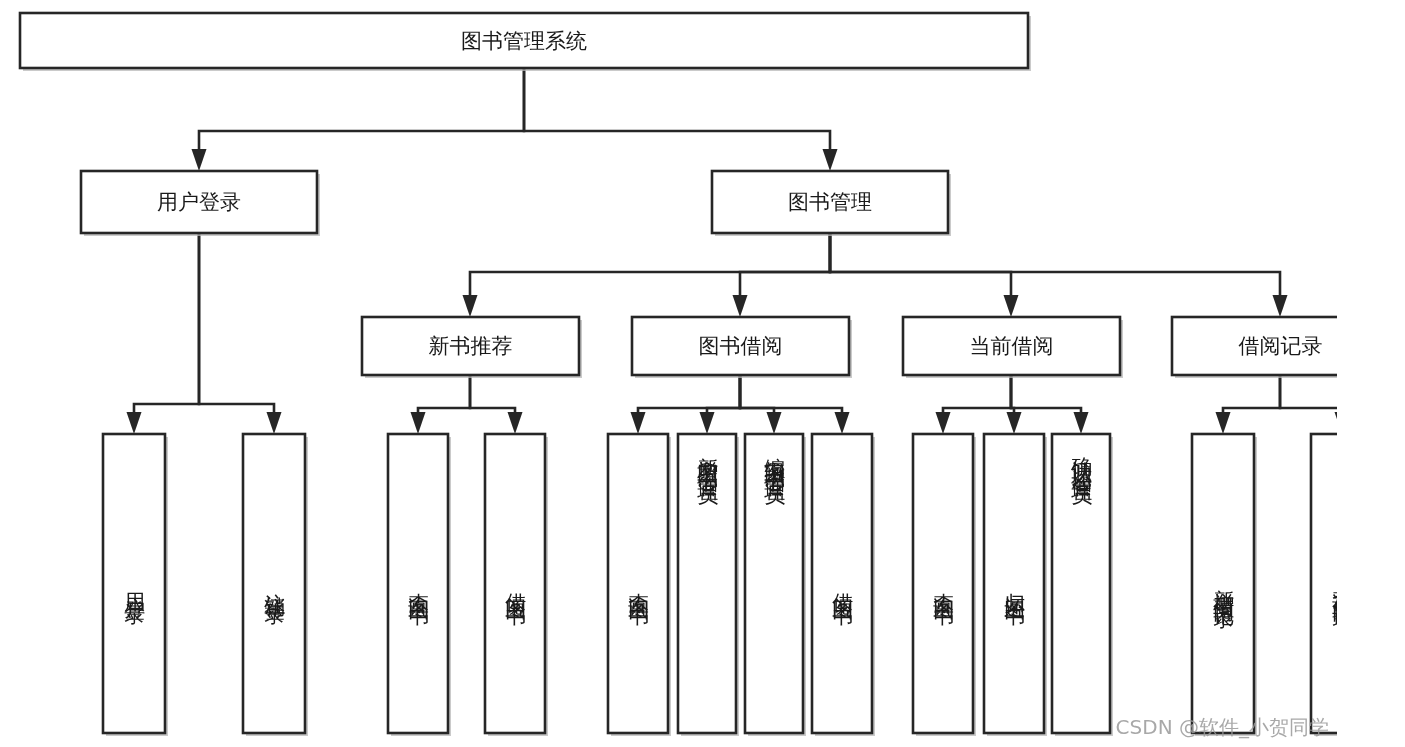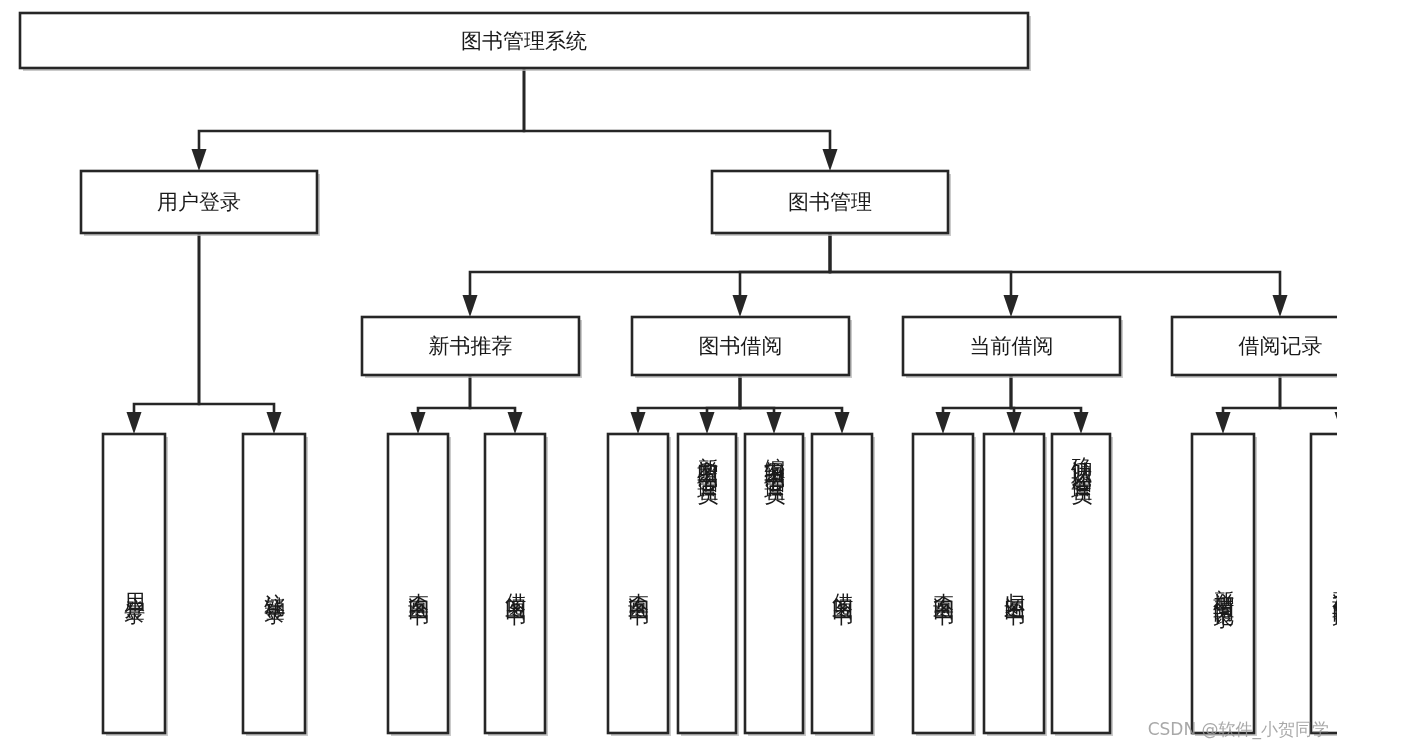--- a/index.html
+++ b/index.html
@@ -72,21 +72,21 @@
     line-height: 1.02;
     color: #1a1a1a;
     letter-spacing: 4px;
     white-space: nowrap;
   }
   .watermark {
     position: absolute;
     right: 8px;
     bottom: 6px;
     font-family: "DejaVu Sans", "Liberation Sans", sans-serif;
-    font-size: 17px;
+    font-size: 20px;
     color: #9a9a9a;
     opacity: 0.85;
     white-space: nowrap;
     pointer-events: none;
   }
 </style>
 </head>
 <body>
 
 <div id="diagram-root">

